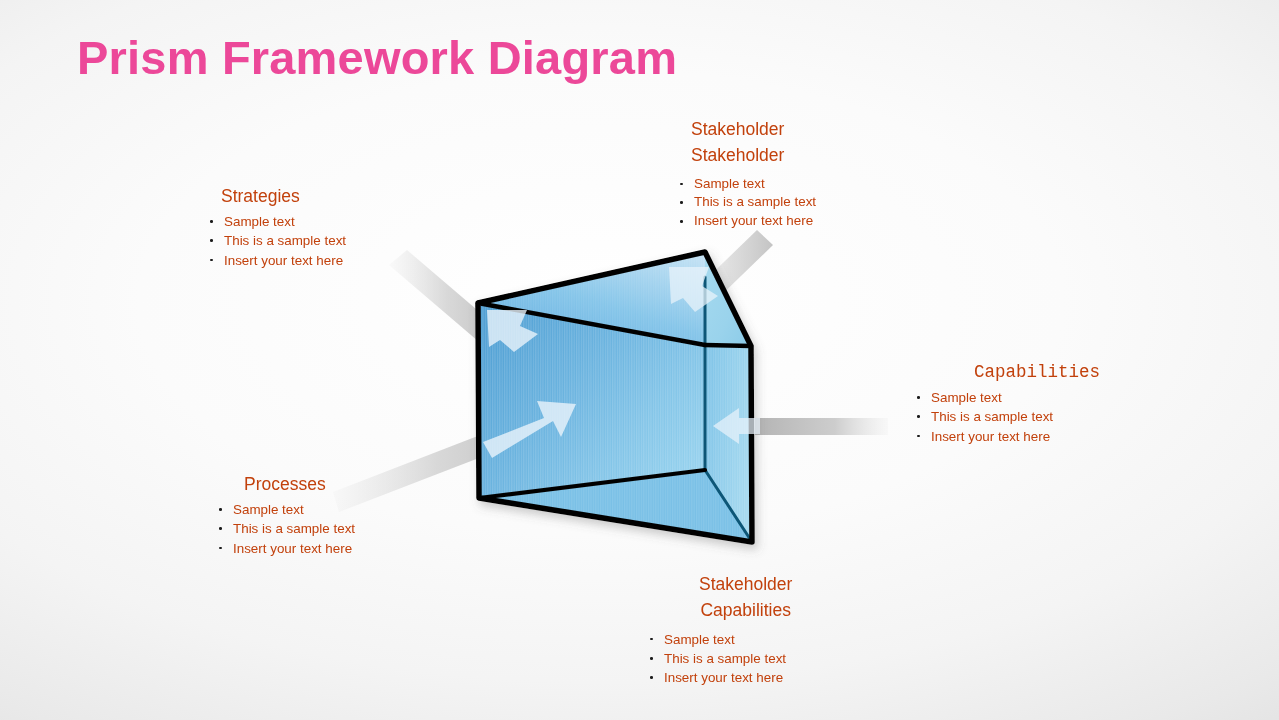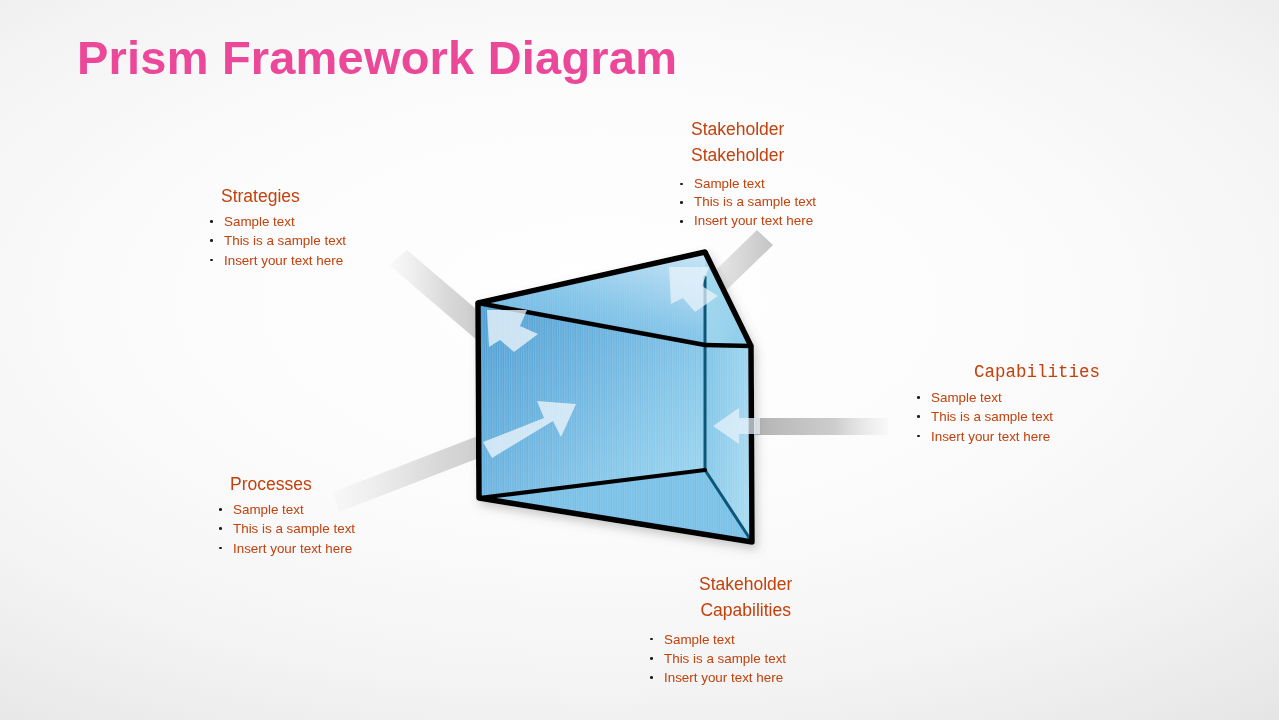--- a/index.html
+++ b/index.html
@@ -88,21 +88,21 @@
 
   #callout-satisfaction         { left: 677px; top: 116px; }
   #callout-satisfaction .callout-heading { margin-left: 14px; }
   #callout-satisfaction .callout-list { margin-top: 6px; }
   #callout-satisfaction .callout-list li { line-height: 1.40; }
 
   #callout-capabilities         { left: 914px; top: 359px; }
   #callout-capabilities .callout-heading { margin-left: 60px; font-family: Liberation Mono, monospace; }
 
   #callout-processes            { left: 216px; top: 471px; }
-  #callout-processes .callout-heading { margin-left: 14px; }
+  #callout-processes .callout-heading { margin-left: 28px; }
 
   #callout-contribution         { left: 647px; top: 571px; }
   #callout-contribution .callout-heading { margin-left: 52px; }
   #callout-contribution .callout-list { margin-top: 6px; }
   #callout-contribution .callout-list li { line-height: 1.45; }
 </style>
 </head>
 <body>
 
 <div id="slide">

